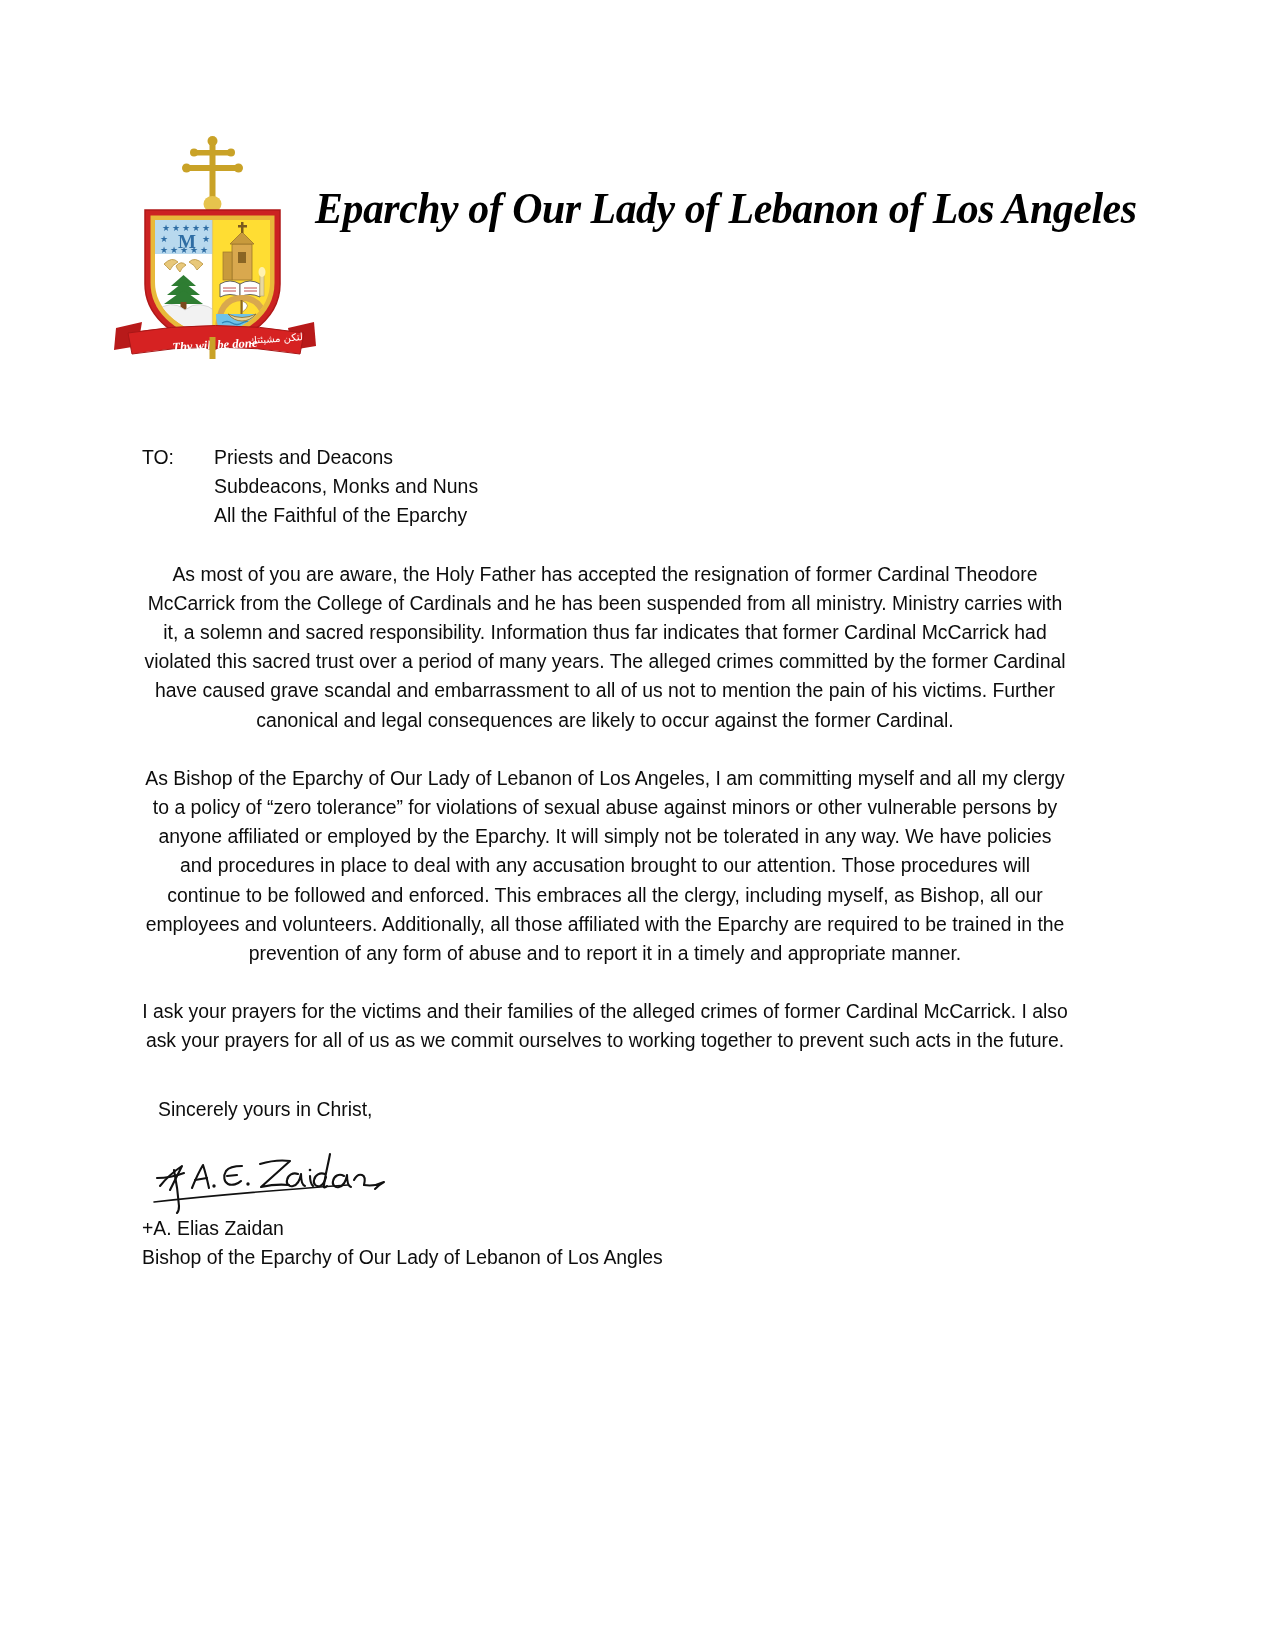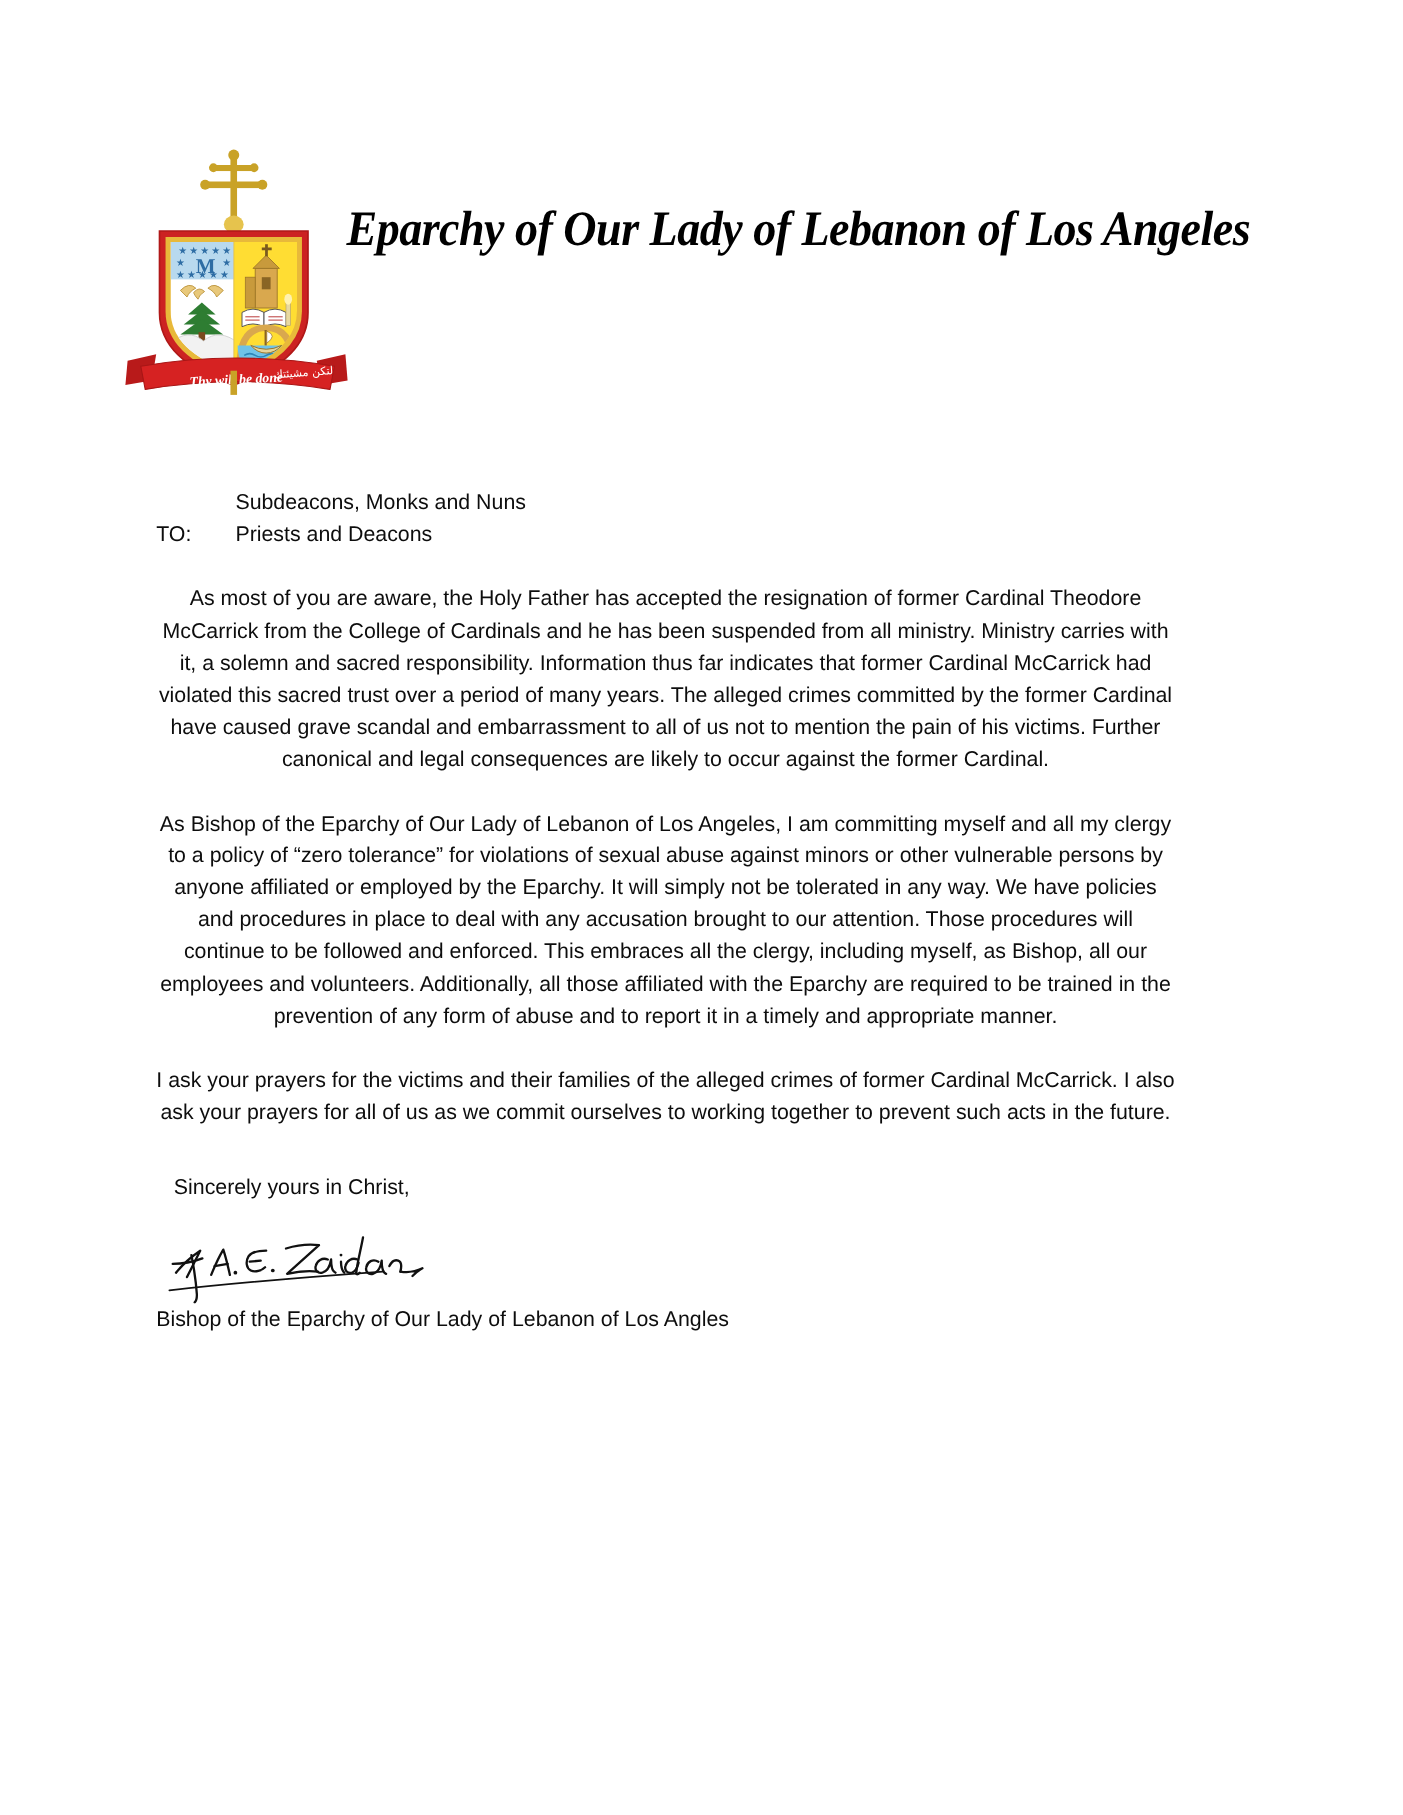--- a/index.html
+++ b/index.html
@@ -247,26 +247,30 @@
       </svg>
     </div>
 
     <div class="letterhead-title">Eparchy of Our Lady of Lebanon of Los Angeles</div>
   </div>
 
   <div class="letter-body">
 
     <div class="to-block">
       <div class="to-row">
+        <span class="to-label">TO:</span>
+        <span class="to-value">Priests and Deacons</span>
+      </div>
+      <div class="to-row">
         <span class="to-label"></span>
         <span class="to-value">Subdeacons, Monks and Nuns</span>
       </div>
       <div class="to-row">
-        <span class="to-label">TO:</span>
-        <span class="to-value">Priests and Deacons</span>
+        <span class="to-label"></span>
+        <span class="to-value">All the Faithful of the Eparchy</span>
       </div>
     </div>
 
     <p class="para">As most of you are aware, the Holy Father has accepted the resignation of former Cardinal Theodore McCarrick from the College of Cardinals and he has been suspended from all ministry.  Ministry carries with it, a solemn and sacred responsibility.  Information thus far indicates that former Cardinal McCarrick had violated this sacred trust over a period of many years.  The alleged crimes committed by the former Cardinal have caused grave scandal and embarrassment to all of us not to mention the pain of his victims.  Further canonical and legal consequences are likely to occur against the former Cardinal.</p>
     <p class="para">As Bishop of the Eparchy of Our Lady of Lebanon of Los Angeles, I am committing myself and all my clergy to a policy of “zero tolerance” for violations of sexual abuse against minors or other vulnerable persons by anyone affiliated or employed by the Eparchy.  It will simply not be tolerated in any way.  We have policies and procedures in place to deal with any accusation brought to our attention.  Those procedures will continue to be followed and enforced.  This embraces all the clergy, including myself, as Bishop, all our employees and volunteers.   Additionally, all those affiliated with the Eparchy are required to be trained in the prevention of any form of abuse and to report it in a timely and appropriate manner.</p>
     <p class="para">I ask your prayers for the victims and their families of the alleged crimes of former Cardinal McCarrick.  I also ask your prayers for all of us as we commit ourselves to working together to prevent such acts in the future.</p>
 
     <p class="closing">Sincerely yours in Christ,</p>
 
     <div class="signature">
@@ -298,16 +302,17 @@
           <path d="M196 36 C191 33 186 36 185 41 C184 45 187 48 191 47 C195 46 198 41 199 35 C199 41 200 46 203 47"></path>
 
           <path d="M206 40 C208 36 211 34 214 35 C217 36 217 41 216 45"></path>
           <path d="M216 45 C222 46 230 45 236 42 C232 44 229 47 227 49"></path>
 
           <path d="M6 62 C60 56 130 50 200 45" stroke-width="1.6"></path>
         </g>
       </svg>
     </div>
 
+    <p class="signer-line">+A. Elias Zaidan</p>
     <p class="signer-line">Bishop of the Eparchy of Our Lady of Lebanon of Los Angles</p>
   </div>
 
 </div>
 
 </body></html>

